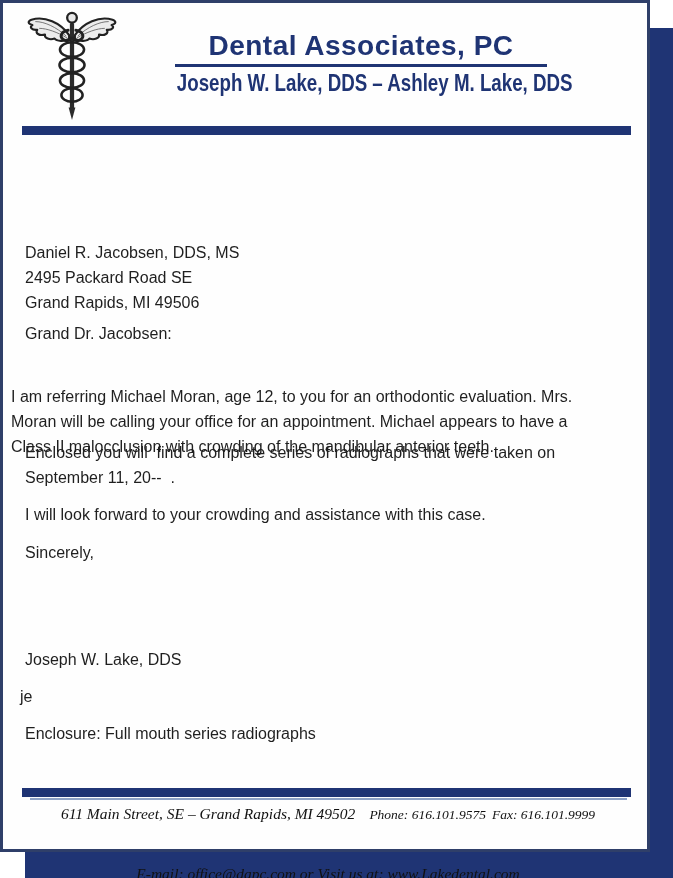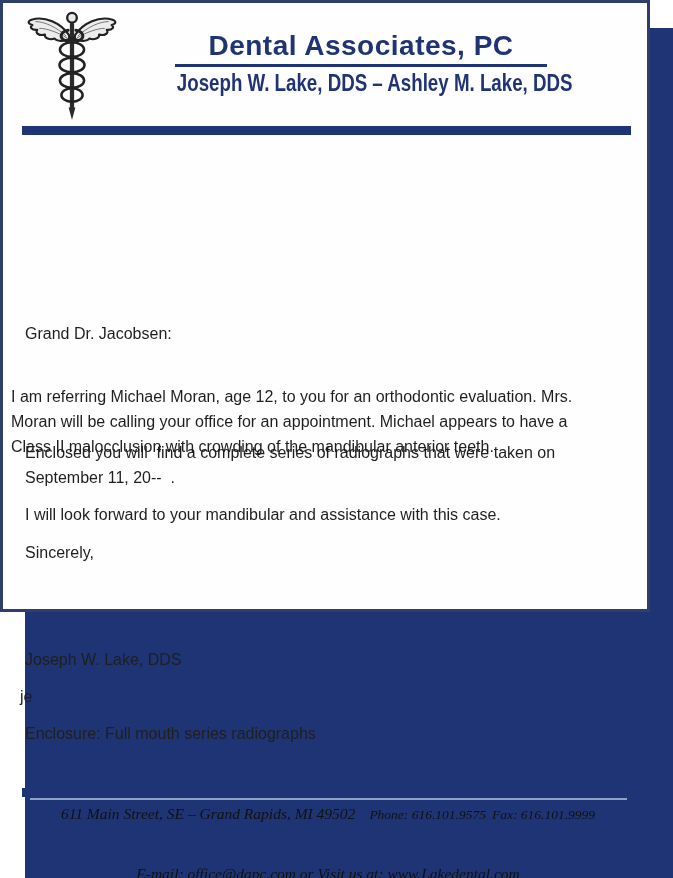--- a/index.html
+++ b/index.html
@@ -17,21 +17,21 @@
     position: absolute;
     left: 25px; top: 28px;
     width: 648px; height: 850px;
     background: #1f3474;
   }
 
   
   .page {
     position: absolute;
     left: 0; top: 0;
-    width: 650px; height: 612px;
+    width: 650px; height: 852px;
     background: #fefefe;
     border: 3px solid #2f3f69;
   }
 
   
   .caduceus {
     position: absolute;
     left: 21px; top: 7px;
     width: 96px; height: 112px;
   }
@@ -160,31 +160,34 @@
       <div class="title-rule"></div>
       <div>
         <span class="doctors-line">Joseph W. Lake, DDS – Ashley M. Lake, DDS</span>
       </div>
     </div>
 
     <div class="header-bar"></div>
 
     <div class="letter">
 
+      <div class="block recipient">Daniel R. Jacobsen, DDS, MS
+2495 Packard Road SE
+Grand Rapids, MI 49506</div>
 
       <div class="block salutation">Grand Dr. Jacobsen:</div>
 
       <div class="block para-1">I am referring Michael Moran, age 12, to you for an orthodontic evaluation. Mrs.
 Moran will be calling your office for an appointment. Michael appears to have a
 Class II malocclusion with crowding of the mandibular anterior teeth.</div>
 
       <div class="block para-2">Enclosed you will  find a complete series of radiographs that were taken on
 September 11, 20--  .</div>
 
-      <div class="block para-3">I will look forward to your mandibular and assistance with this case.</div>
+      <div class="block para-3">I will look forward to your crowding and assistance with this case.</div>
 
       <div class="block closing">Sincerely,</div>
 
       <div class="block signer-name">Joseph W. Lake, DDS</div>
 
       <div class="block typist">je</div>
 
       <div class="block enclosure">Enclosure: Full mouth series radiographs</div>
     </div>
 

